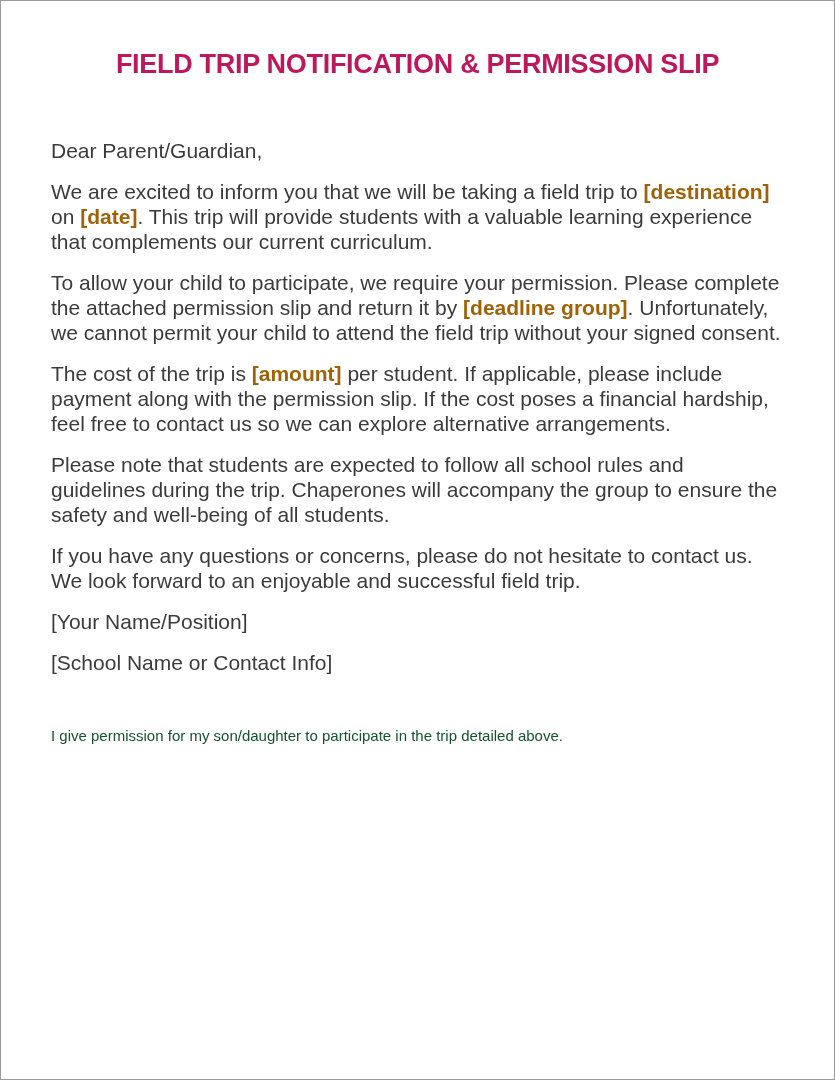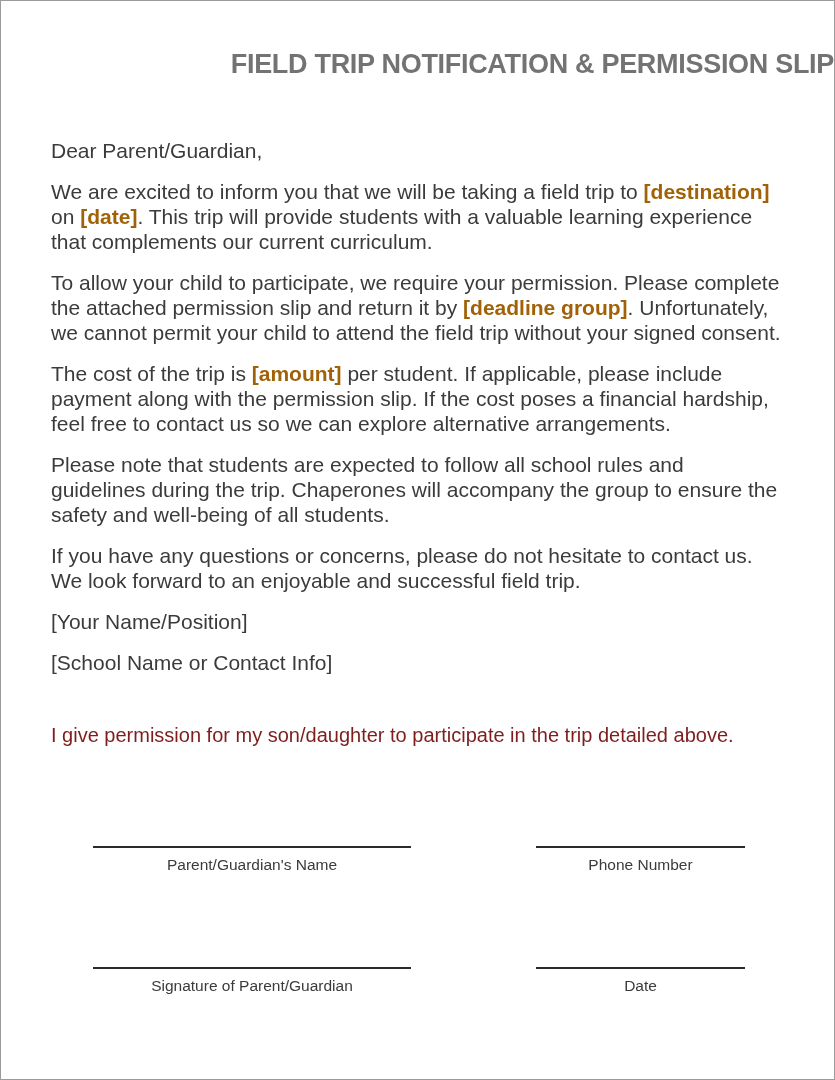--- a/index.html
+++ b/index.html
@@ -12,39 +12,39 @@
   .page {
     width: 835px;
     height: 1080px;
     background: #ffffff;
     border: 1px solid #9b9b9b;
     overflow: hidden;
     position: relative;
   }
   .doc-title {
     margin-top: 48px;
-    text-align: right;
+    text-align: center;
     font-size: 27px;
     font-weight: bold;
     letter-spacing: -0.3px;
-    color: #737373;
+    color: #be185d;
   }
   .letter {
     margin: 58px 50px 0 50px;
     color: #3b3b3b;
     font-size: 21px;
     line-height: 25px;
   }
   .letter p { margin-bottom: 16px; }
   .letter p:last-child { margin-bottom: 0; }
   .letter strong { font-weight: bold; color: #a16207; }
   .permission-statement {
     margin: 48px 50px 0 50px;
-    color: #7f1d1d;
-    font-size: 20px;
+    color: #14532d;
+    font-size: 15px;
     line-height: 25px;
   }
   .sig-section { margin-top: 98px; }
   .sig-row {
     display: flex;
     align-items: flex-start;
     margin-bottom: 92px;
   }
   .sig-row:last-child { margin-bottom: 0; }
   .sig-cell-left {
@@ -90,39 +90,14 @@
 
 
     <p>[Your Name/Position]</p>
 
     <p>[School Name or Contact Info]</p>
 
   </div>
 
   <p class="permission-statement">I give permission for my son/daughter to participate in the trip detailed above.</p>
 
-  <div class="sig-section">
-
-    <div class="sig-row">
-      <div class="sig-cell-left">
-        <div class="sig-line"></div>
-        <div class="sig-label">Parent/Guardian's Name</div>
-      </div>
-      <div class="sig-cell-right">
-        <div class="sig-line"></div>
-        <div class="sig-label">Phone Number</div>
-      </div>
-    </div>
-
-    <div class="sig-row">
-      <div class="sig-cell-left">
-        <div class="sig-line"></div>
-        <div class="sig-label">Signature of Parent/Guardian</div>
-      </div>
-      <div class="sig-cell-right">
-        <div class="sig-line"></div>
-        <div class="sig-label">Date</div>
-      </div>
-    </div>
-
-  </div>
 
 </div>
 
 </body></html>

